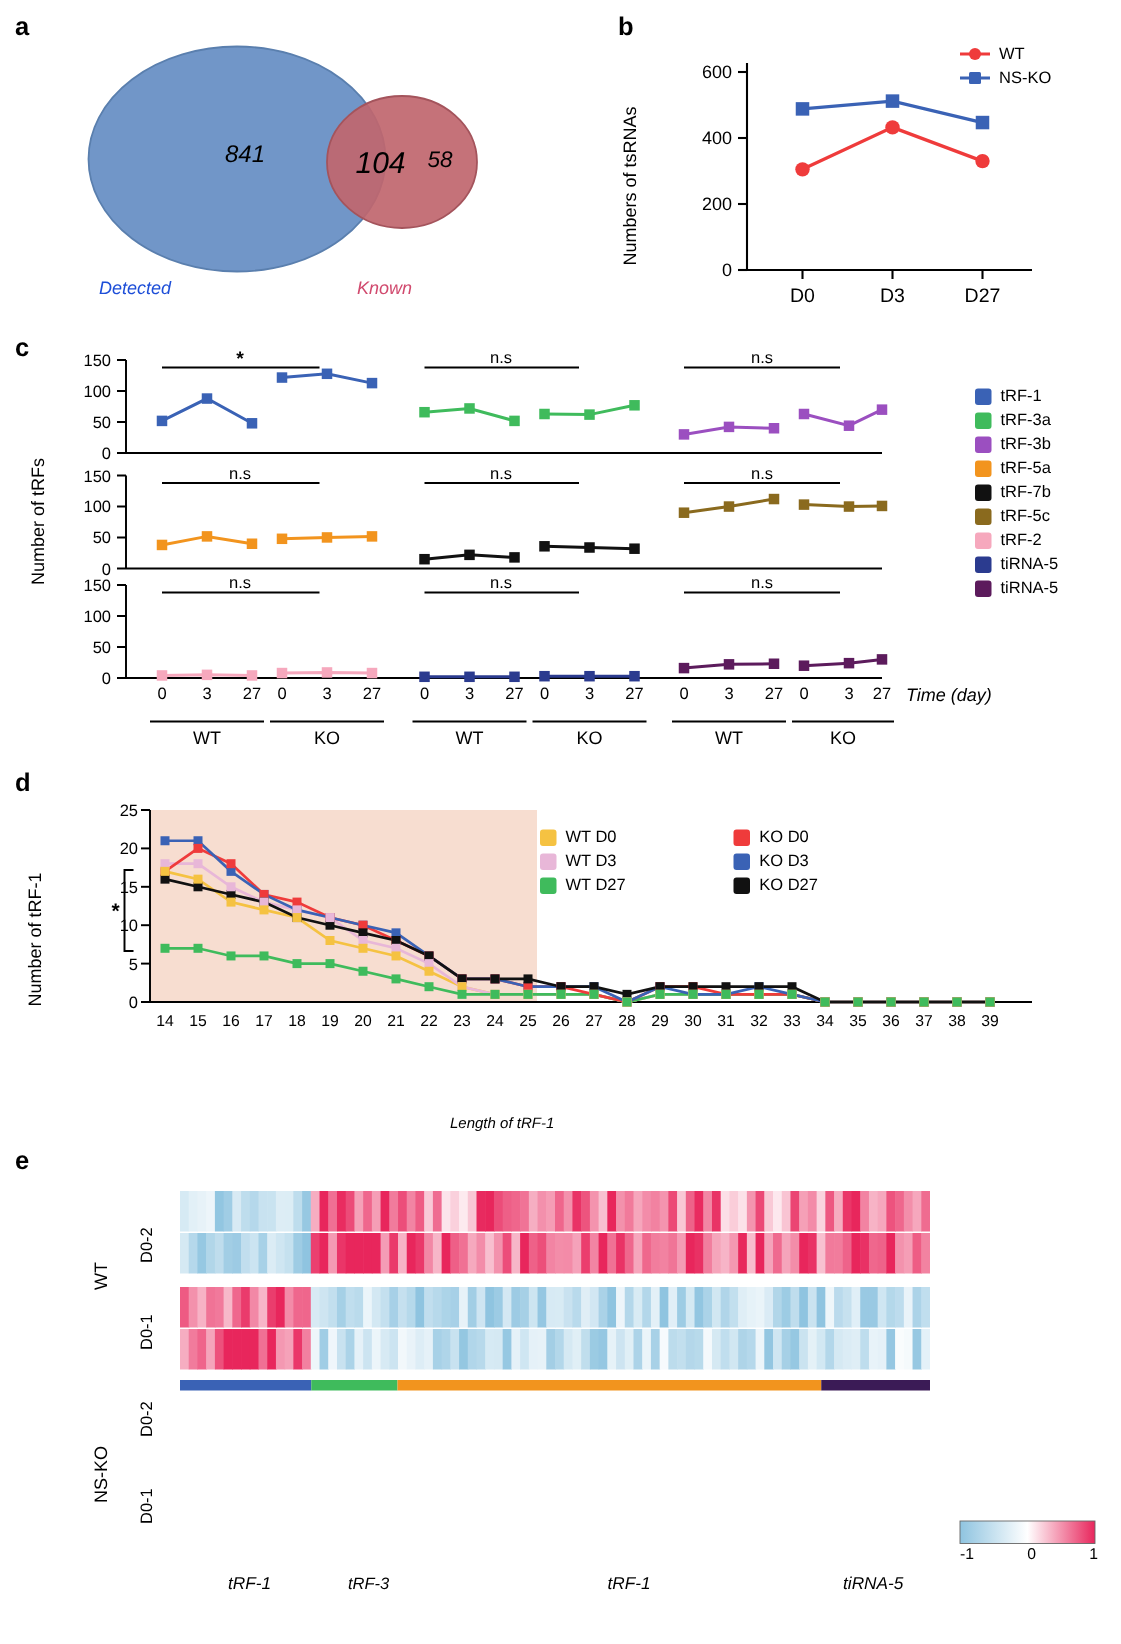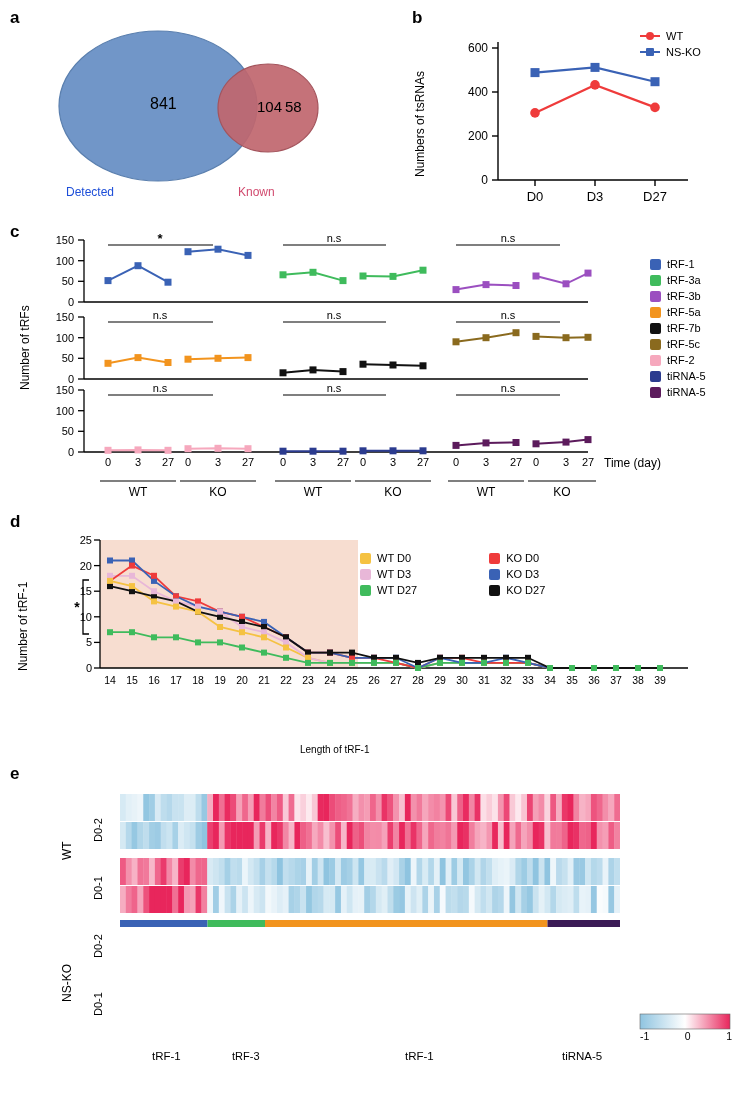--- a/index.html
+++ b/index.html
@@ -4,21 +4,21 @@
 <style>
   html,body{margin:0;padding:0;}
   body{
     width:747px;height:1096px;background:#ffffff;
     font-family:"Liberation Sans", sans-serif;
     color:#000; position:relative; overflow:hidden;
   }
   .panel-letter{
     position:absolute;font-weight:bold;font-size:17px;
   }
-  .lbl{position:absolute;font-size:11px;}
+  .lbl{position:absolute;font-size:11px;font-style:italic;}
   svg{display:block;}
   .vert{
     transform-origin:left top;
   }
   
   .legend-row{display:flex;align-items:center;margin-bottom:4px;font-size:11px;}
   .legend-key{width:11px;height:11px;margin-right:6px;border-radius:2px;}
   .legend-line{width:20px;height:2px;margin-right:6px;position:relative;}
   .legend-line .dot{
     position:absolute;left:6px;top:-3px;width:8px;height:8px;border-radius:50%;
@@ -29,21 +29,21 @@
 <body>
 
 <div class="panel-letter" style="left:10px;top:8px;">a</div>
 <div style="position:absolute;left:30px;top:14px;">
 <svg width="330" height="195" viewBox="0 0 330 195">
   <ellipse cx="128" cy="92" rx="99" ry="75" fill="#7196c8" stroke="#5a7fae" stroke-width="1.2"></ellipse>
   <ellipse cx="238" cy="94" rx="50" ry="44" fill="#c0666e" fill-opacity="0.92" stroke="#a4545c" stroke-width="1.2"></ellipse>
 </svg>
 </div>
 <div class="lbl" style="left:150px;top:95px;font-size:16px;">841</div>
-<div class="lbl" style="left:237px;top:98px;font-size:15px;margin-left:20px;">104</div>
+<div class="lbl" style="left:237px;top:98px;font-size:20px;">104</div>
 <div class="lbl" style="left:285px;top:98px;font-size:15px;">58</div>
 <div class="lbl" style="left:66px;top:185px;font-size:12px;color:#1d4ed8;">Detected</div>
 <div class="lbl" style="left:238px;top:185px;font-size:12px;color:#d14a6e;">Known</div>
 
 <div class="panel-letter" style="left:412px;top:8px;">b</div>
 <div style="position:absolute;left:420px;top:20px;">
 <svg width="320" height="190" viewBox="0 0 320 190">
 
   <line x1="78" y1="22" x2="78" y2="160" stroke="#000" stroke-width="1.4"></line>
   <line x1="78" y1="160" x2="268" y2="160" stroke="#000" stroke-width="1.4"></line>

